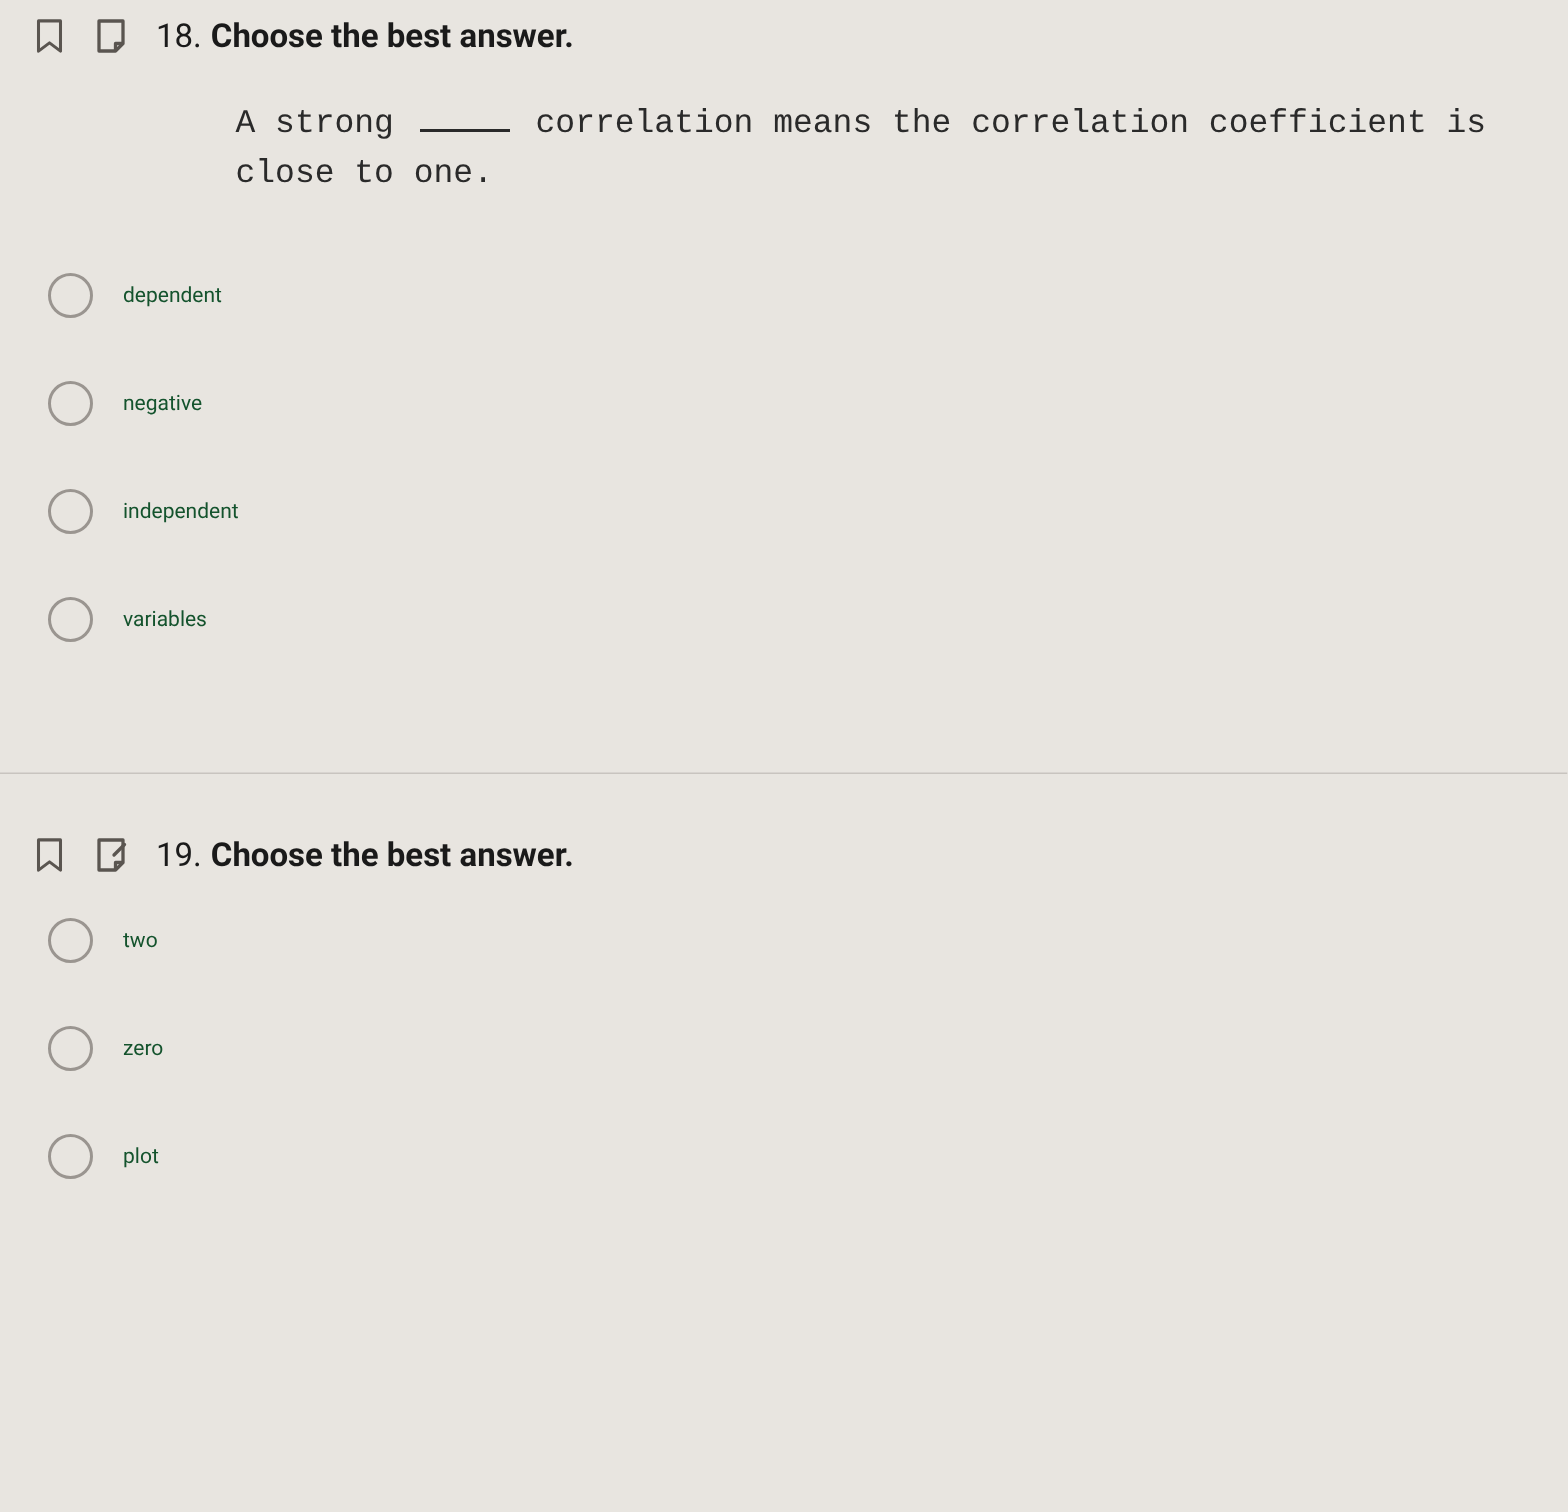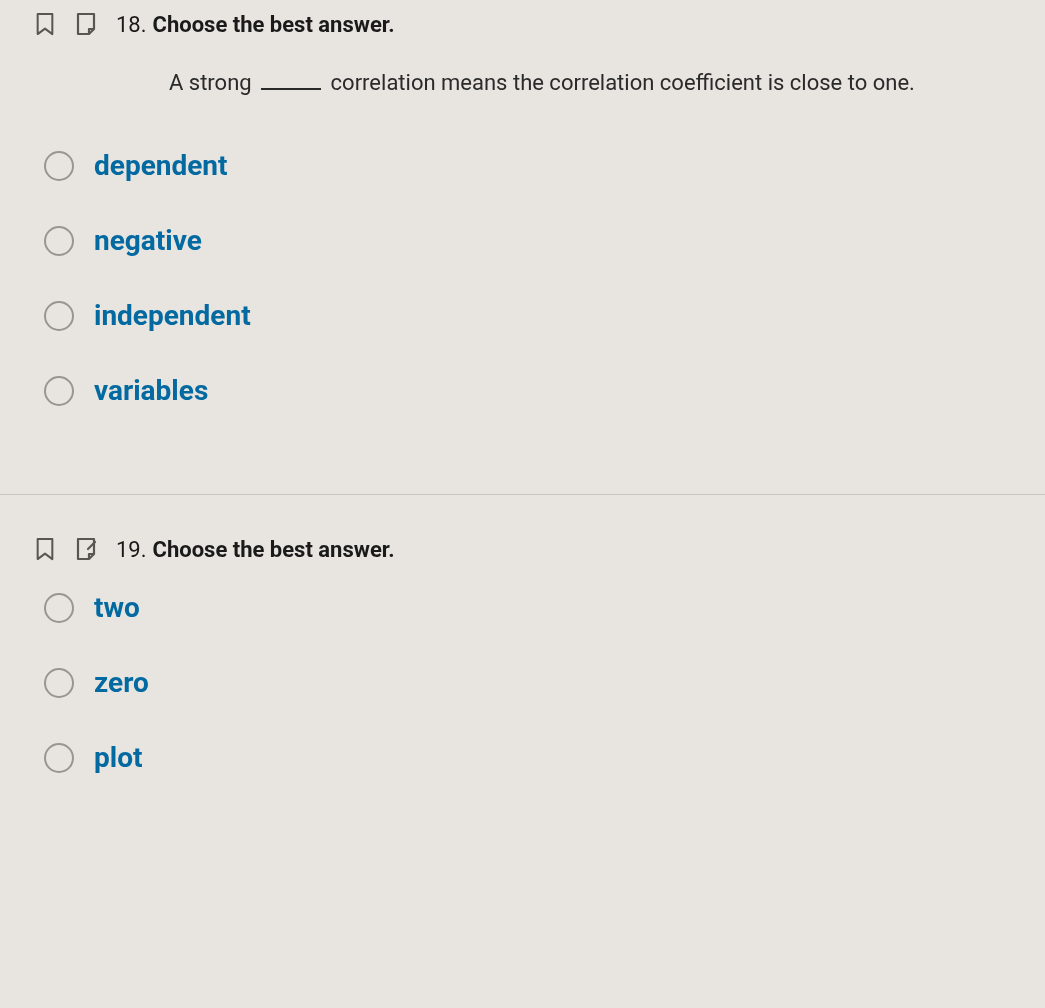--- a/index.html
+++ b/index.html
@@ -9,21 +9,21 @@
     }
     body {
       font-family: -apple-system, BlinkMacSystemFont, "Segoe UI", Roboto, Arial, sans-serif;
       background: #e8e5e0;
       width: 1045px;
       height: 1008px;
       overflow: hidden;
       color: #2a2a2a;
     }
     .question-block {
-      padding: 10px 20px 35px 24px;
+      padding: 10px 20px 35px 12px;
     }
     .question-header {
       display: flex;
       align-items: center;
       gap: 18px;
       margin-bottom: 28px;
       padding-left: 10px;
     }
     .bookmark-icon {
       width: 22px;
@@ -51,43 +51,43 @@
     .question-number {
       font-weight: 400;
       margin-right: 6px;
     }
     .question-text {
       font-size: 22px;
       color: #2a2a2a;
       padding-left: 145px;
       margin-bottom: 50px;
       line-height: 1.5;
+      font-family: Liberation Mono, monospace;
     }
     .answer-options {
       padding-left: 20px;
     }
     .answer-option {
       display: flex;
       align-items: center;
       gap: 20px;
       margin-bottom: 42px;
       cursor: pointer;
     }
     .radio-circle {
       width: 30px;
       height: 30px;
       border: 2.5px solid #9a9590;
       border-radius: 50%;
       flex-shrink: 0;
       background: transparent;
     }
     .answer-label {
-      font-size: 28px;
-      color: #0369a1;
-      font-weight: bold;
+      font-size: 14px;
+      color: #14532d;
     }
     .divider {
       height: 1px;
       background: #c8c4bf;
       margin: 10px 0 30px 0;
     }
     .blank {
       display: inline-block;
       border-bottom: 2px solid #2a2a2a;
       width: 60px;

